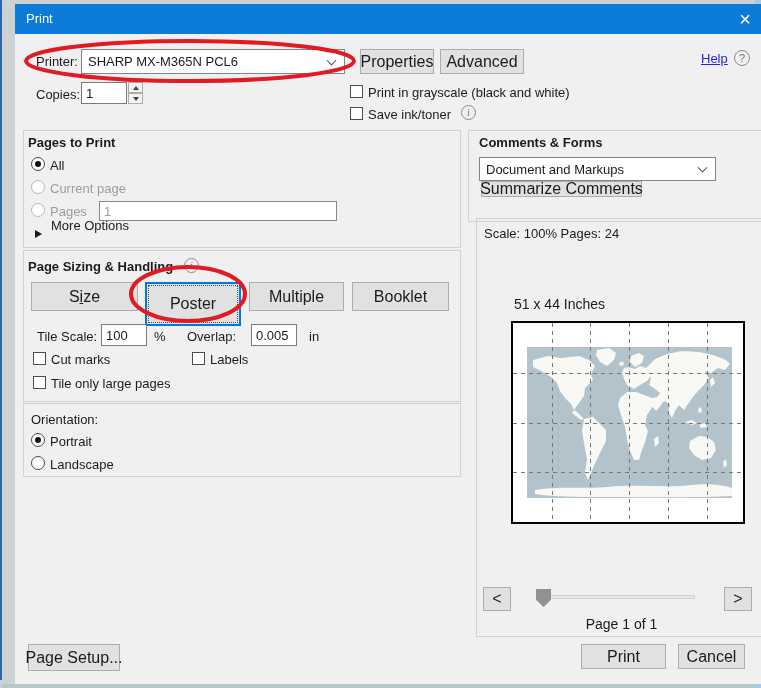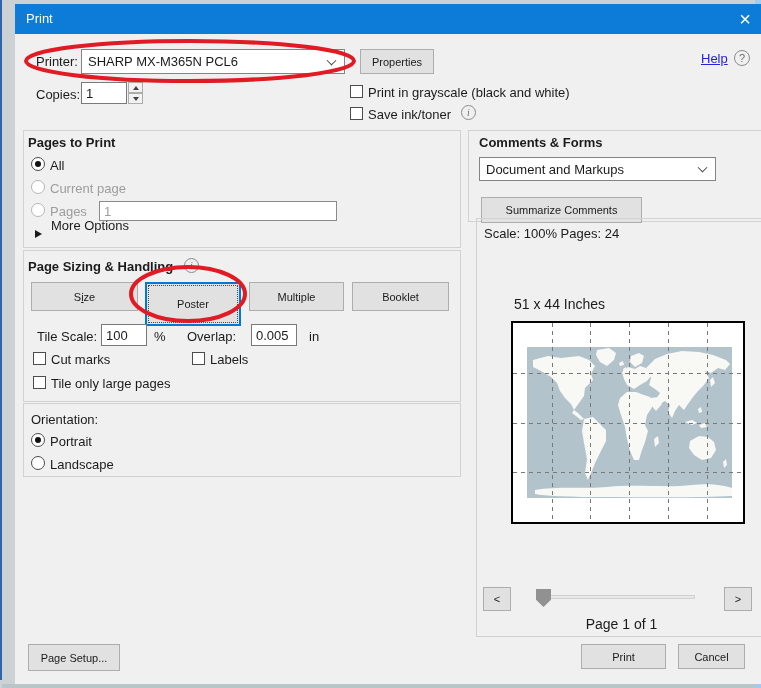--- a/index.html
+++ b/index.html
@@ -8,21 +8,21 @@
   .edge-left  { position:absolute; left:0; top:4; width:2px; height:680px; background:#2c64ad; }
   .edge-right { position:absolute; left:755px; top:0; width:6px; height:688px; background:#a3cbee; }
   .edge-bottom{ position:absolute; left:2px; top:684px; width:753px; height:4px; background:#b9c6c9; }
   .dialog { position:absolute; left:2px; top:4px; width:753px; height:680px; background:#f0f0f0;margin-left:13px; }
   .titlebar { position:absolute; left:0; top:0; width:100%; height:30px; background:#0c7cd8; color:#fff; }
   .titlebar .title { position:absolute; left:11px; top:7px; font-size:13px; }
   .close-x { position:absolute; right:9px; top:1px; width:28px; height:28px; display:flex; align-items:center; justify-content:center; font-size:20px; font-weight:300; color:#fff; }
   .lbl { position:absolute; white-space:nowrap; line-height:15px; }
   .bold { font-weight:bold; }
   .dis { color:#9d9d9d; }
-  .btn { position:absolute; background:#e1e1e1; border:1px solid #adadad; display:flex; align-items:center; justify-content:center; font-size:11px; color:#1b1b1b; white-space:nowrap; }
+  .btn { position:absolute; background:#e1e1e1; border:1px solid #adadad; display:flex; align-items:center; justify-content:center; font-size:16px; color:#1b1b1b; white-space:nowrap; }
   .btn-sel { border:2px solid #0078d7; outline:1px dotted #4b4b4b; outline-offset:-4px; }
   .combo { position:absolute; background:#fff; border:1px solid #848484; display:flex; align-items:center; padding-left:6px; white-space:nowrap; overflow:hidden; }
   .chev { position:absolute; right:9px; top:50%; width:7px; height:7px; border-right:1.4px solid #4a4a4a; border-bottom:1.4px solid #4a4a4a; transform:translateY(-70%) rotate(45deg); }
   .tin { position:absolute; background:#fff; border:1px solid #7a7a7a; font-family:"Liberation Sans","DejaVu Sans",sans-serif; font-size:13px; padding-left:4px; color:#1b1b1b; }
   .tin.gray { color:#9d9d9d; border-color:#8a8a8a; }
   .gbox { position:absolute; border:1px solid #d2d2d2; }
   .cb { position:absolute; width:13px; height:13px; background:#fff; border:1px solid #4c4c4c; }
   .rad { position:absolute; width:14px; height:14px; border:1px solid #4c4c4c; border-radius:50%; background:#fff; }
   .rad.sel::after { content:""; position:absolute; left:3px; top:3px; width:6px; height:6px; border-radius:50%; background:#111; }
   .rad.off { border-color:#b6b6b6; }
@@ -56,20 +56,23 @@
   </div>
 
   <span class="lbl" style="left:21px;top:50px;">Printer:</span>
   <div class="combo" style="left:66px;top:45px;width:264px;height:25px;">
     <span>SHARP MX-M365N PCL6</span>
     <span class="chev"></span>
   </div>
   <div class="btn" style="left:345px;top:45px;width:74px;height:25px;">
     <span>Properties</span>
   </div>
+  <div class="btn" style="left:425px;top:45px;width:84px;height:25px;">
+    <span>Advanced</span>
+  </div>
   <a class="help-link" style="left:686px;top:47px;">Help</a>
   <span class="icircle" style="left:719px;top:46px;width:16px;height:16px;font-size:11px;">?</span>
 
   <span class="lbl" style="left:21px;top:83px;">Copies:</span>
   <input class="tin" style="left: 66px; top: 78px; width: 46px; height: 22px;" value="1">
   <div class="spin" style="left:113px;top:78px;">
     <div class="half" style="top:0;">
         <span class="tri-up"></span>
       </div>
     <div class="half" style="top:11px;">
@@ -133,21 +136,21 @@
     <span class="rad" style="left:7px;top:52px;"></span>
     <span class="lbl" style="left:26px;top:53px;">Landscape</span>
   </div>
 
   <div class="gbox" style="left:453px;top:126px;width:299px;height:92px;">
     <span class="lbl bold" style="left:10px;top:4px;">Comments &amp; Forms</span>
     <div class="combo" style="left:10px;top:26px;width:237px;height:24px;">
       <span>Document and Markups</span>
       <span class="chev"></span>
     </div>
-    <div class="btn" style="left:12px;top:66px;width:161px;height:26px;">
+    <div class="btn" style="left:12px;top:50px;width:161px;height:16px;">
       <span>Summarize Comments</span>
     </div>
   </div>
 
   <div class="gbox" style="left:461px;top:214px;width:291px;height:419px;">
     <span class="lbl" style="left:7px;top:7px;">Scale: 100% Pages: 24</span>
     <span class="lbl" style="left:37px;top:78px;font-size:14px;">51 x 44 Inches</span>
 
     <div class="preview-frame" style="left:34px;top:102px;width:234px;height:203px;">
       <svg width="205" height="151" style="position:absolute;left:14px;top:24px;" viewBox="0 0 205 151">

